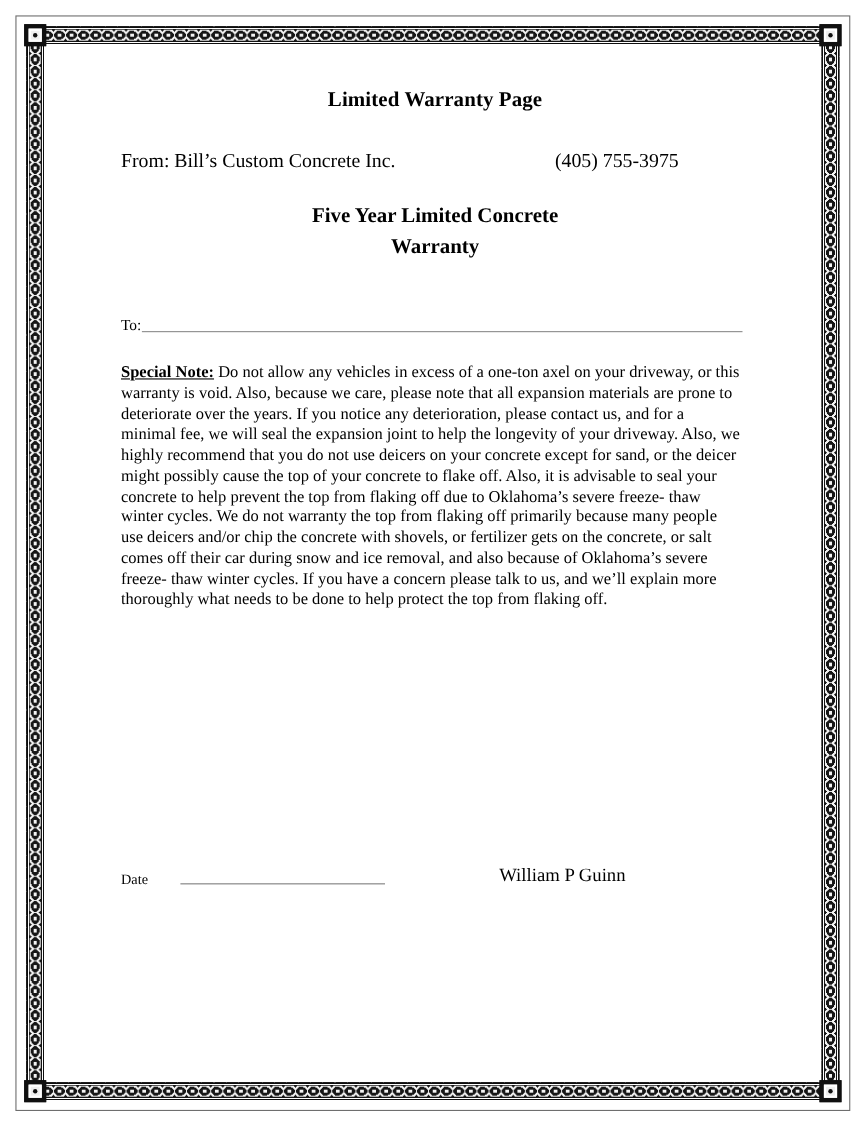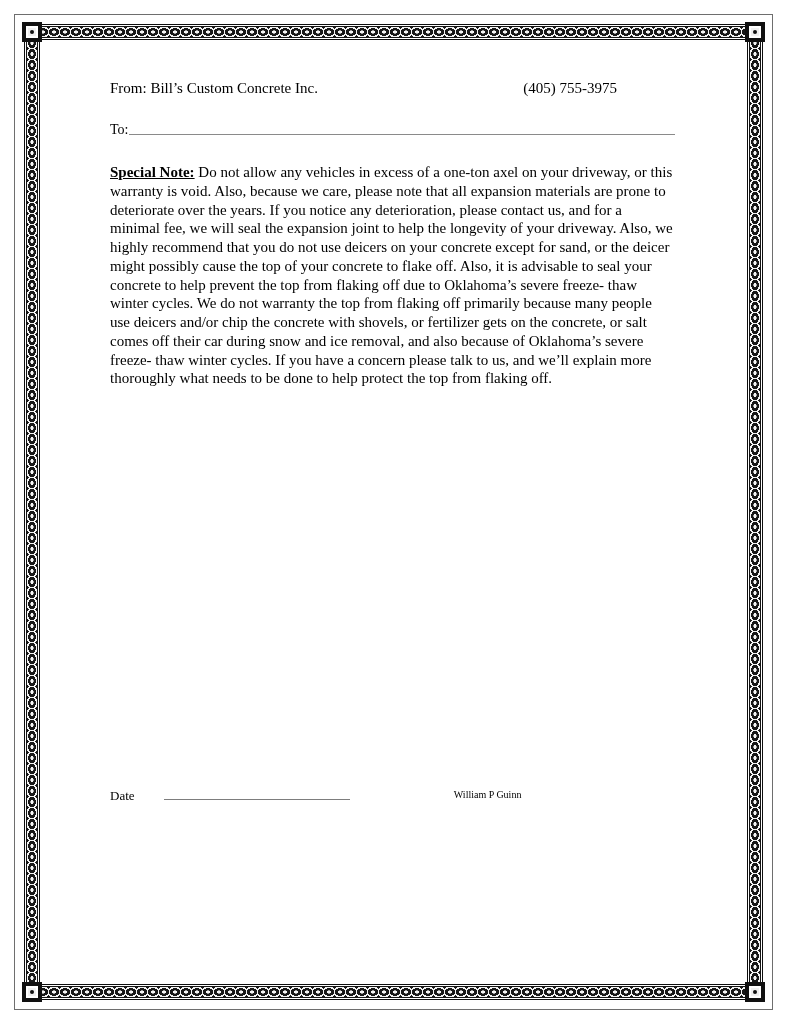--- a/index.html
+++ b/index.html
@@ -149,21 +149,21 @@
     font-size: 19px;
     font-weight: bold;
     letter-spacing: .1px;
     margin: 0 0 34px 0;
     padding-left: 6px;
   }
 
   .from-row {
     display: flex;
     align-items: baseline;
-    font-size: 15px;
+    font-size: 18px;
     margin: 0 0 26px 0;
   }
   .from-text { white-space: nowrap; }
   .from-spacer { flex: 1 1 auto; }
   .phone-text { white-space: nowrap; padding-right: 58px; }
 
   .sub-title {
     text-align: center;
     font-size: 19px;
     font-weight: bold;
@@ -227,21 +227,21 @@
   .sign-gap { width: 58px; }
   .sign-block { width: 270px; }
   .sign-rule {
     width: 270px;
     height: 1px;
     background: #7d7d7d;
     margin-bottom: 3px;
   }
   .sign-name {
     text-align: center;
-    font-size: 10px;
+    font-size: 17px;
     line-height: 1.2;
     margin-top: 2px;
   }
 </style>
 </head>
 <body>
 
 <div class="page">
 
   <div class="sheet-frame"></div>
@@ -259,27 +259,32 @@
     </div>
   <div class="orn-corner corner-bl">
       <i></i>
     </div>
   <div class="orn-corner corner-br">
       <i></i>
     </div>
 
   <div class="content">
 
+    <h1 class="doc-title">Limited Warranty Page</h1>
 
     <div class="from-row">
       <span class="from-text">From: Bill’s Custom Concrete Inc.</span>
       <span class="from-spacer"></span>
       <span class="phone-text">(405) 755-3975</span>
     </div>
 
+    <h2 class="sub-title">
+      <span>Five Year Limited Concrete</span><br>
+      <span>Warranty</span>
+    </h2>
 
     <div class="to-row">
       <span class="to-label">To:</span>
       <span class="to-rule"></span>
     </div>
 
 
     <p class="body-text">
       <span class="lead-underline">Special Note:</span><span> Do not allow any vehicles in excess of a one-ton axel on your driveway, or this warranty is void. Also, because we care, please note that all expansion materials are prone to deteriorate over the years. If you notice any deterioration, please contact us, and for a minimal fee, we will seal the expansion joint to help the longevity of your driveway. Also, we highly recommend that you do not use deicers on your concrete except for sand, or the deicer might possibly cause the top of your concrete to flake off. Also, it is advisable to seal your concrete to help prevent the top from flaking off due to Oklahoma’s severe freeze- thaw winter cycles. We do not warranty the top from flaking off primarily because many people use deicers and/or chip the concrete with shovels, or fertilizer gets on the concrete, or salt comes off their car during snow and ice removal, and also because of Oklahoma’s severe freeze- thaw winter cycles. If you have a concern please talk to us, and we’ll explain more thoroughly what needs to be done to help protect the top from flaking off.</span>
     </p>

